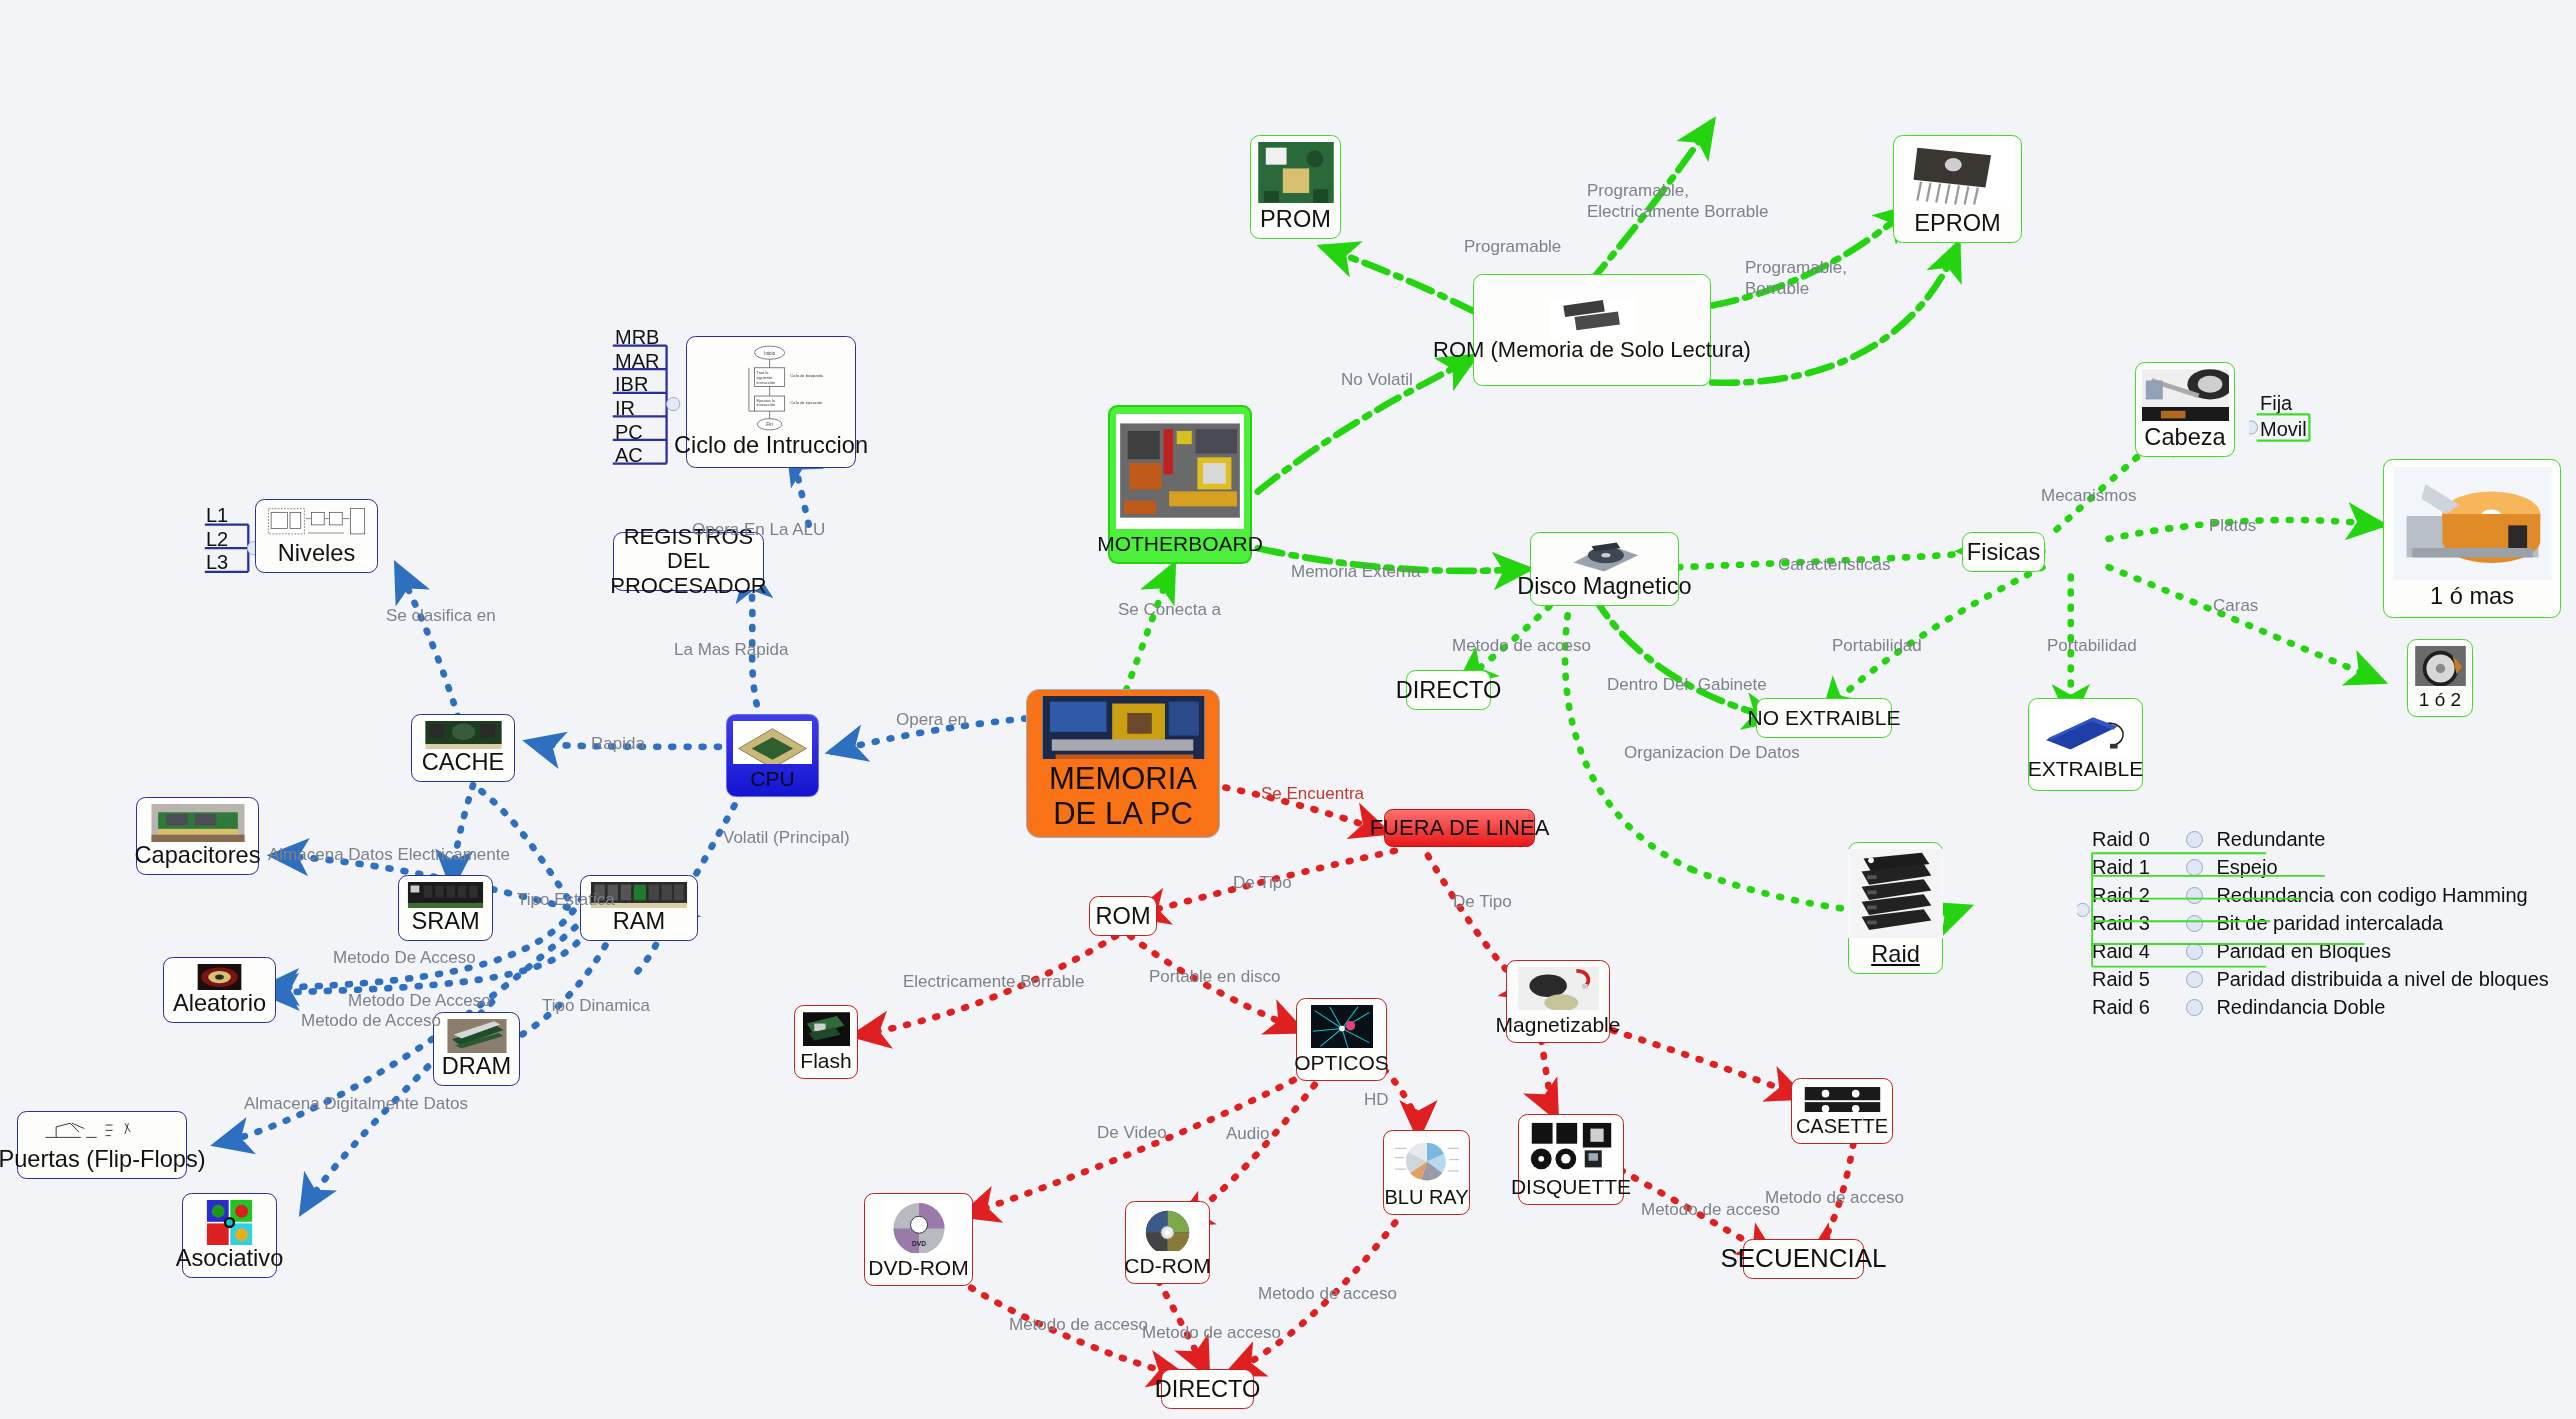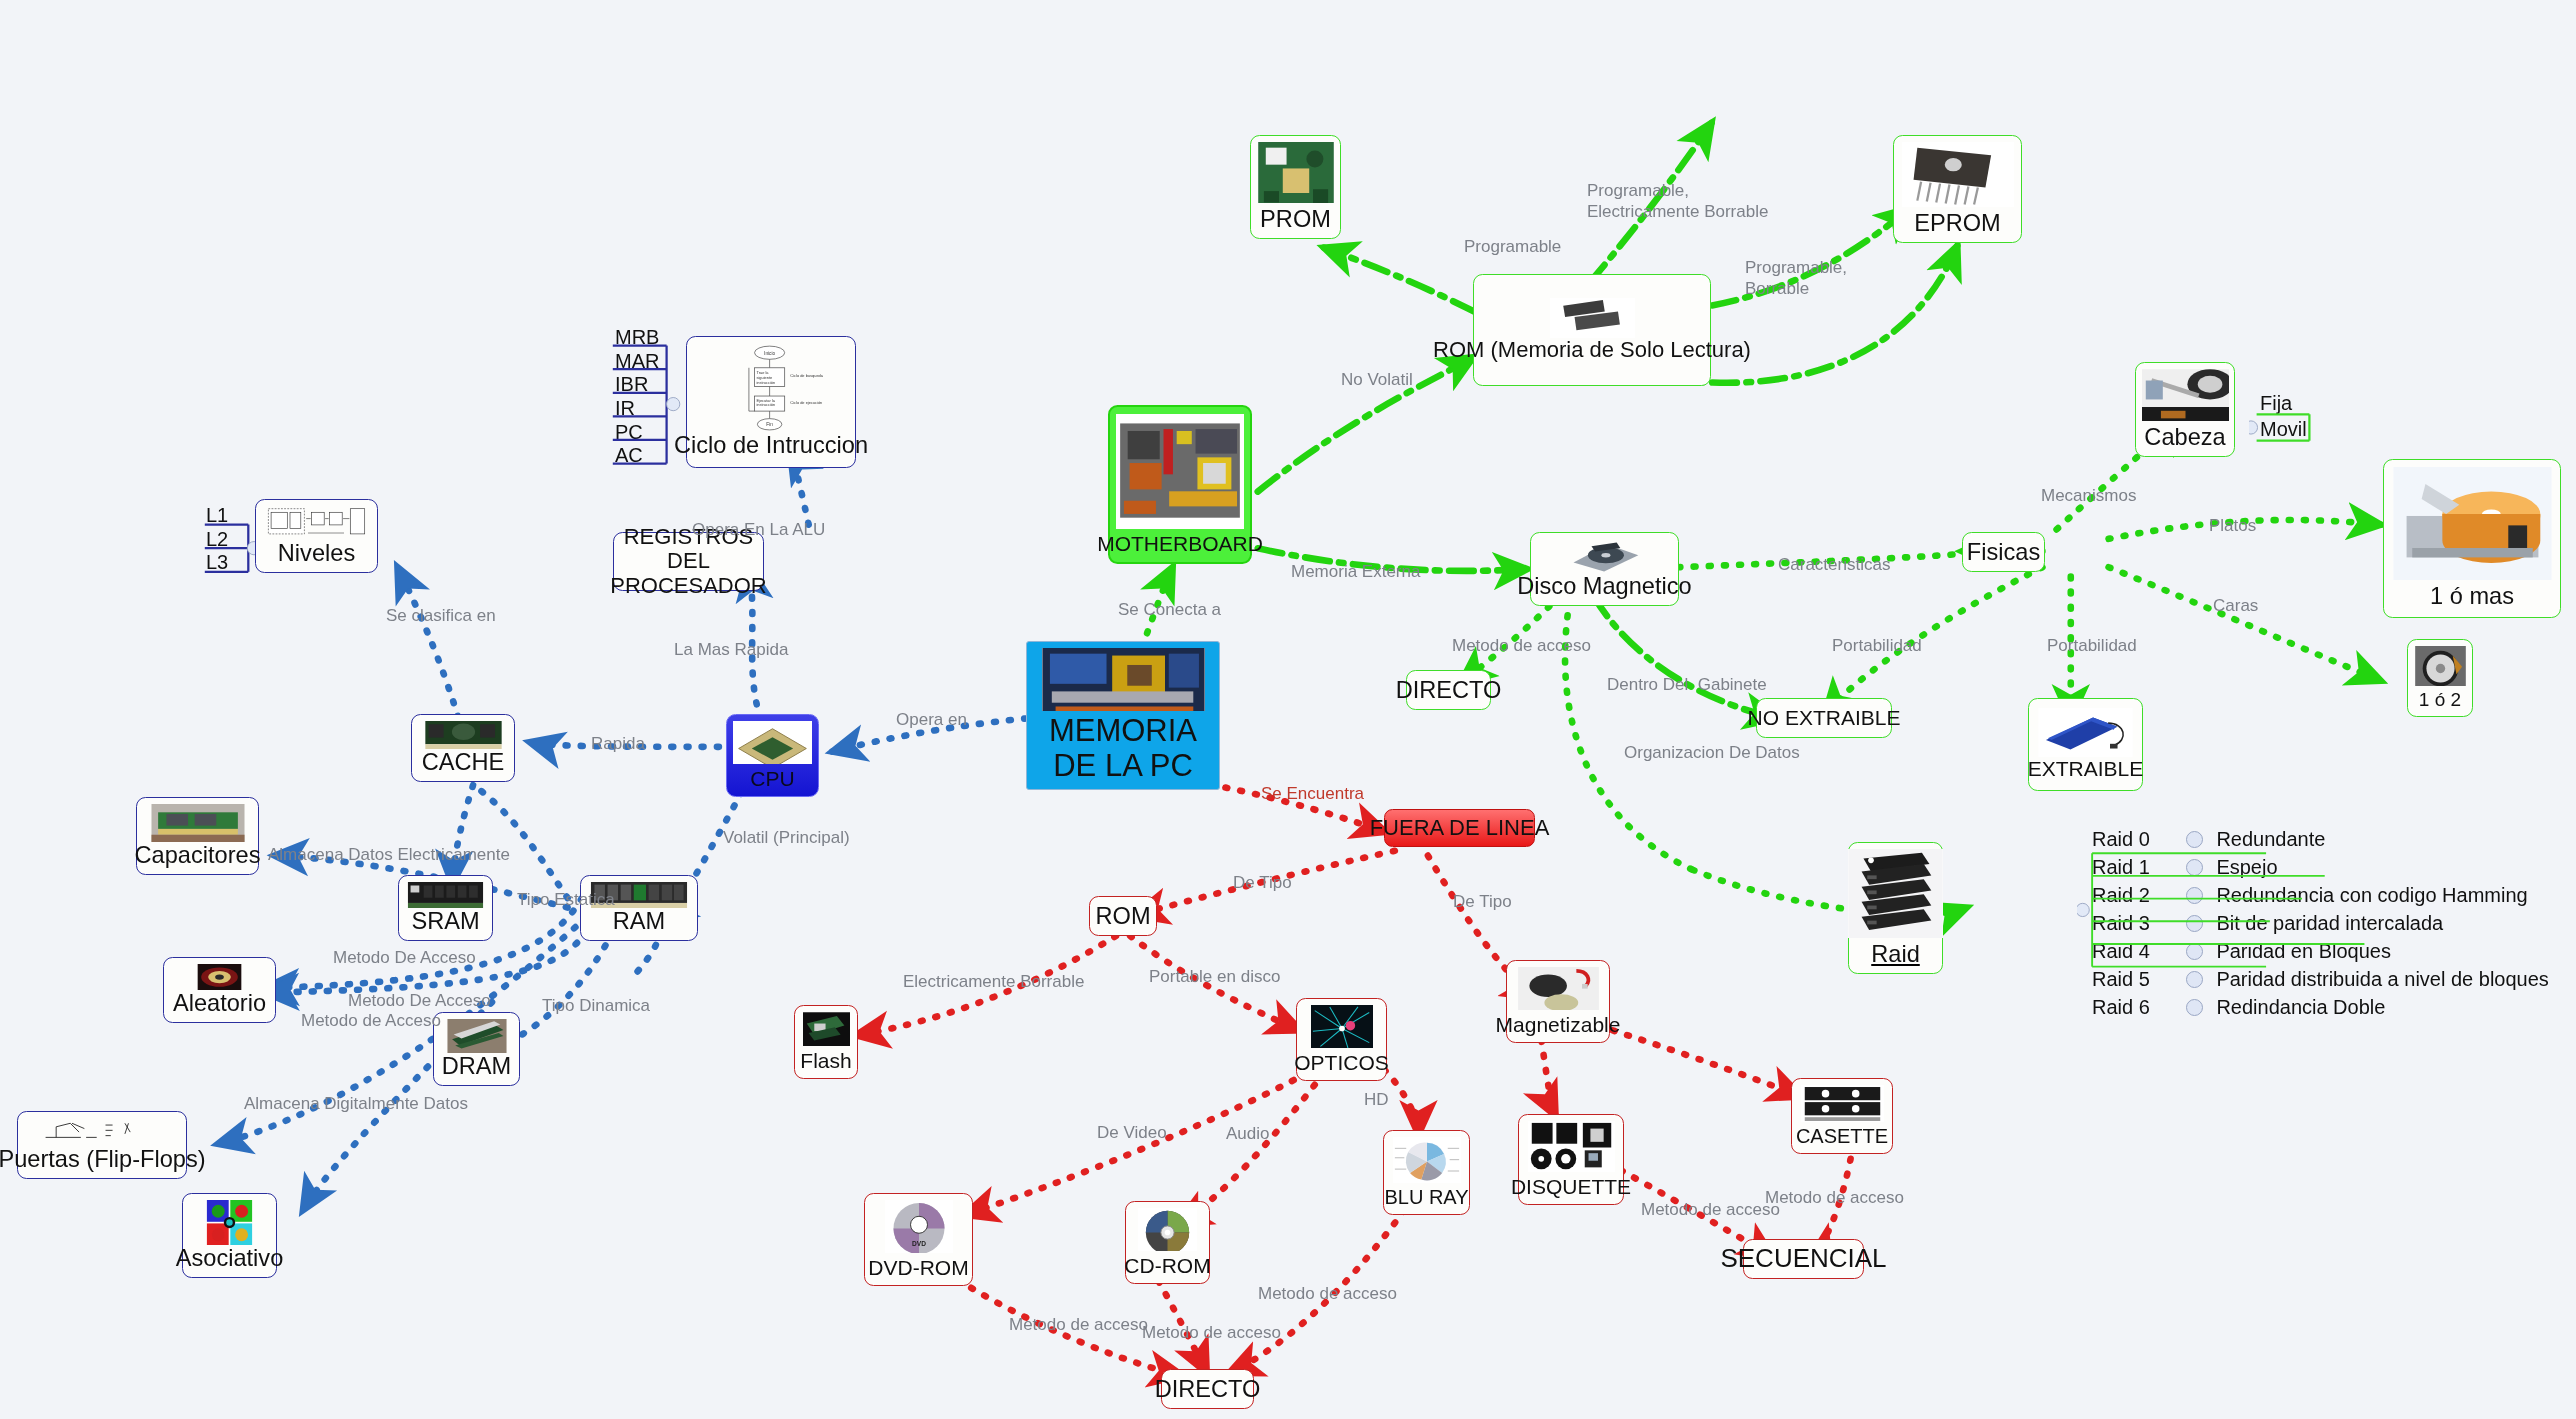--- a/index.html
+++ b/index.html
@@ -16,21 +16,21 @@
   .node .lbl.two{white-space:normal;}
   .node .thumb{background:#fff;margin-bottom:2.8px;border:0;overflow:hidden;position:relative;}
 
   
   .blue{border-color:#2b2f9e;}
   .green{border-color:#3fdd28;}
   .red{border-color:#c32222;}
 
   .n-cpu{background:linear-gradient(#3f3fe8,#1414d2);border:1.9px solid #6a6af5;}
   .n-cpu .lbl{color:#0c0c2a;}
-  .n-memoria{background:#0ea5e9;border:1.9px solid #8fb6d8;border-radius:3px;}
+  .n-memoria{background:#f97316;border:1.9px solid #8fb6d8;border-radius:13px;margin-top:48px;}
   .n-memoria .lbl{font-size:31px;}
   .n-mb{background:#4cf03a;border:2.8px solid #25d40f;}
   .n-mb .lbl{font-size:21px;}
   .n-fuera{background:linear-gradient(#ff7070,#e81818);border:1.9px solid #c01010;
            border-radius:8.5px;}
   .n-fuera .lbl{font-size:23.6px;color:#111;}
 
   .plain{padding:4.7px 13.2px;}
   .plain .lbl{font-size:23.6px;}
 
@@ -715,21 +715,21 @@
       <circle cx="14" cy="40" r="3" fill="#fff"></circle>
       <circle cx="40" cy="40" r="11" fill="#111"></circle>
       <circle cx="40" cy="40" r="5" fill="#fff"></circle>
       <rect x="60" y="31" width="18" height="18" fill="#222"></rect>
       <rect x="64" y="34" width="10" height="8" fill="#9ab"></rect>
     </svg>
   </div>
   <div class="lbl" style="font-size:21px;">DISQUETTE</div>
 </div>
 
-<div class="node red" style="left:1791px;top:1078px;width:102px;height:76px;">
+<div class="node red" style="left:1791px;top:1078px;width:102px;height:66px;">
   <div class="thumb" style="width:83px;height:38px;">
     <svg class="pic" width="83" height="38" viewBox="0 0 88 40">
       <rect width="88" height="40" fill="#fff"></rect>
       <rect x="4" y="2" width="80" height="14" fill="#1a1a1a"></rect>
       <circle cx="26" cy="9" r="4" fill="#fff"></circle>
           <circle cx="58" cy="9" r="4" fill="#fff"></circle>
       <rect x="4" y="18" width="80" height="14" fill="#1a1a1a"></rect>
       <circle cx="26" cy="25" r="4" fill="#fff"></circle>
           <circle cx="58" cy="25" r="4" fill="#fff"></circle>
       <rect x="4" y="34" width="80" height="4" fill="#999"></rect>

